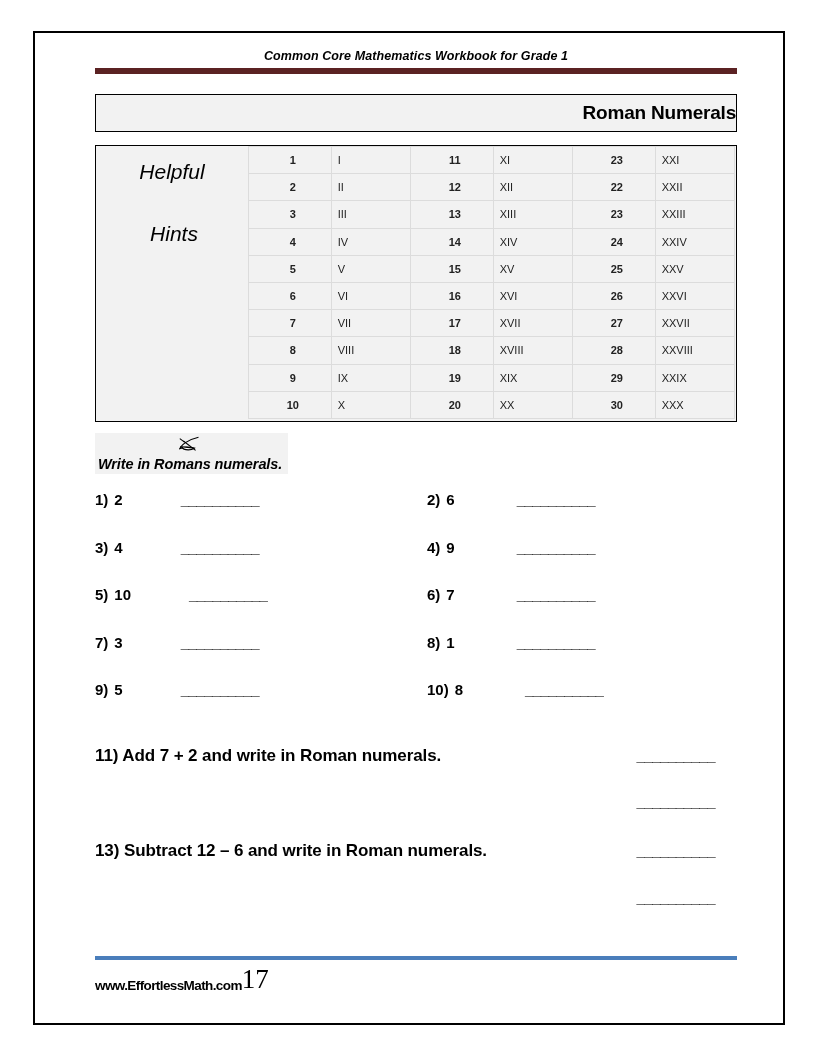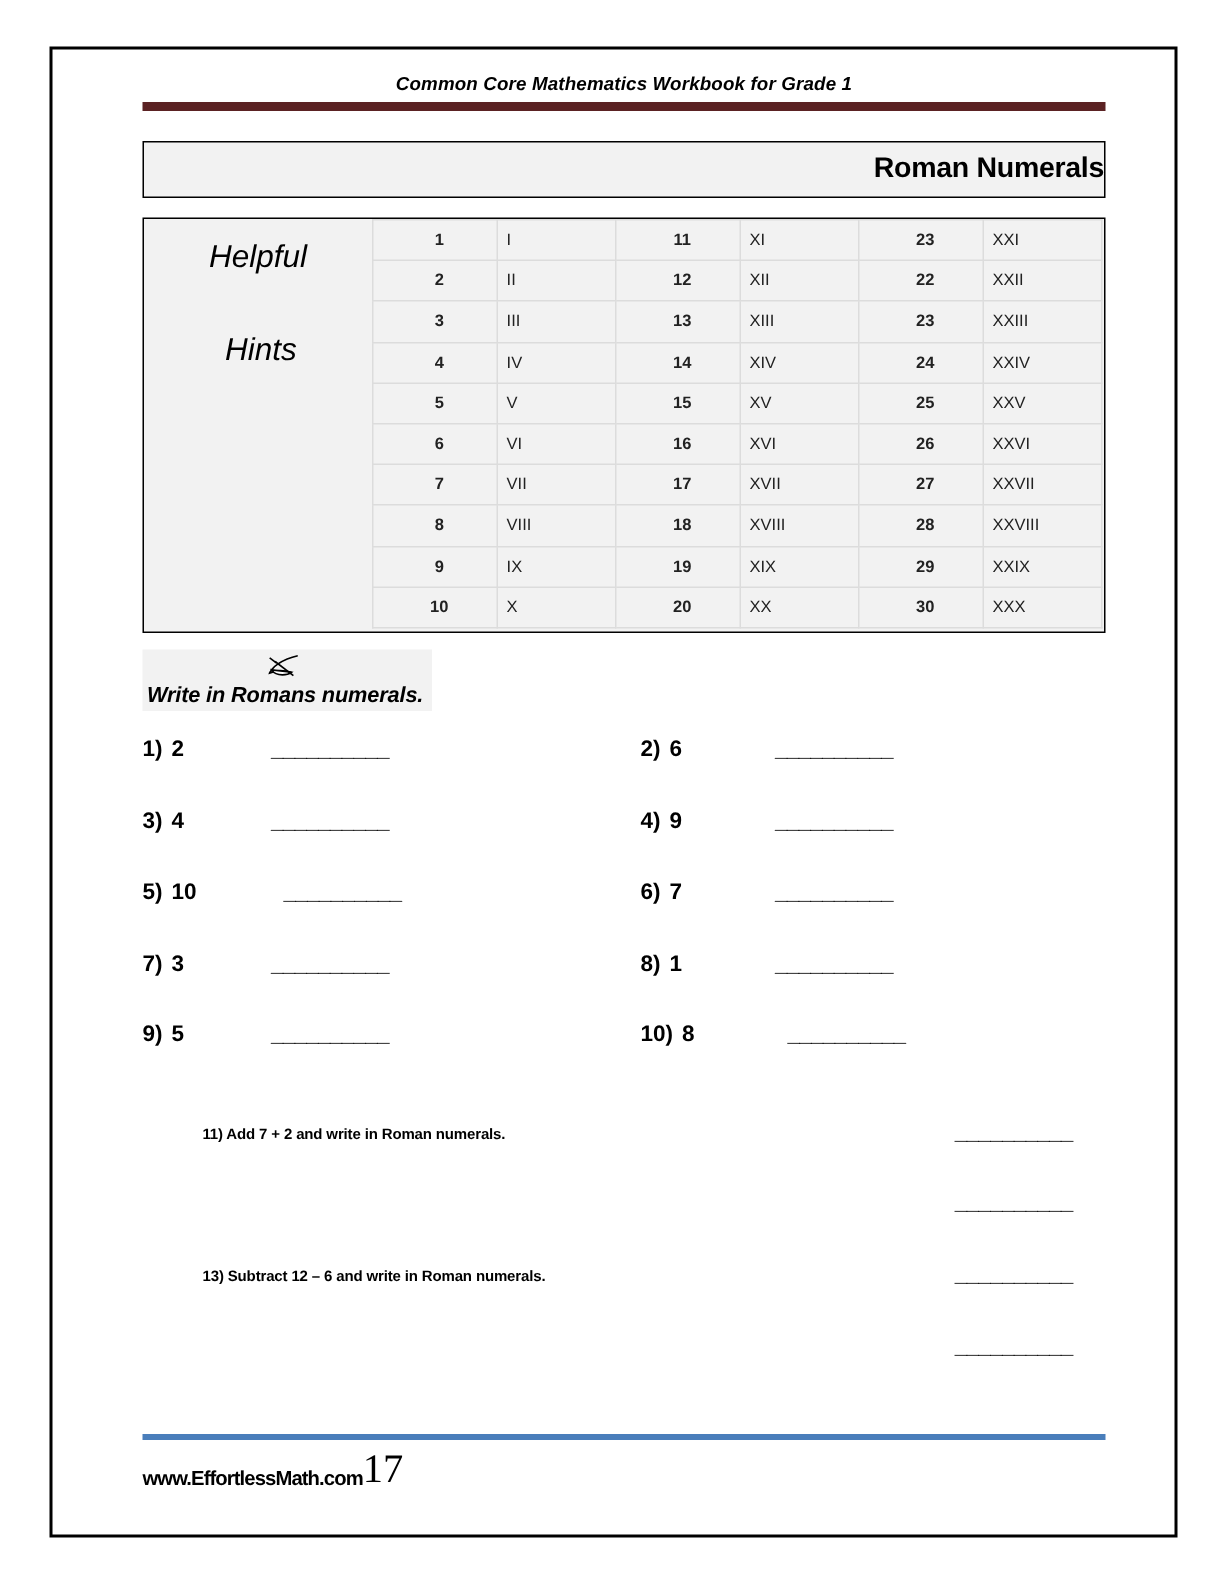--- a/index.html
+++ b/index.html
@@ -184,25 +184,24 @@
   .q-cell.right .q-blank { margin-left: 62px; }
 
   
   .word-problems { margin-top: 17px; }
   .wp-row {
     display: flex;
     align-items: baseline;
     height: 47.7px;
   }
   .wp-text {
-    font-size: 10px;
+    font-size: 17px;
     font-weight: bold;
     white-space: nowrap;
     letter-spacing: -0.1px;
-    margin-left: 40px;
   }
   .wp-blank {
     font-size: 15px;
     font-weight: bold;
     letter-spacing: -0.5px;
     margin-left: auto;
     padding-right: 22px;
     white-space: nowrap;
   }
 

